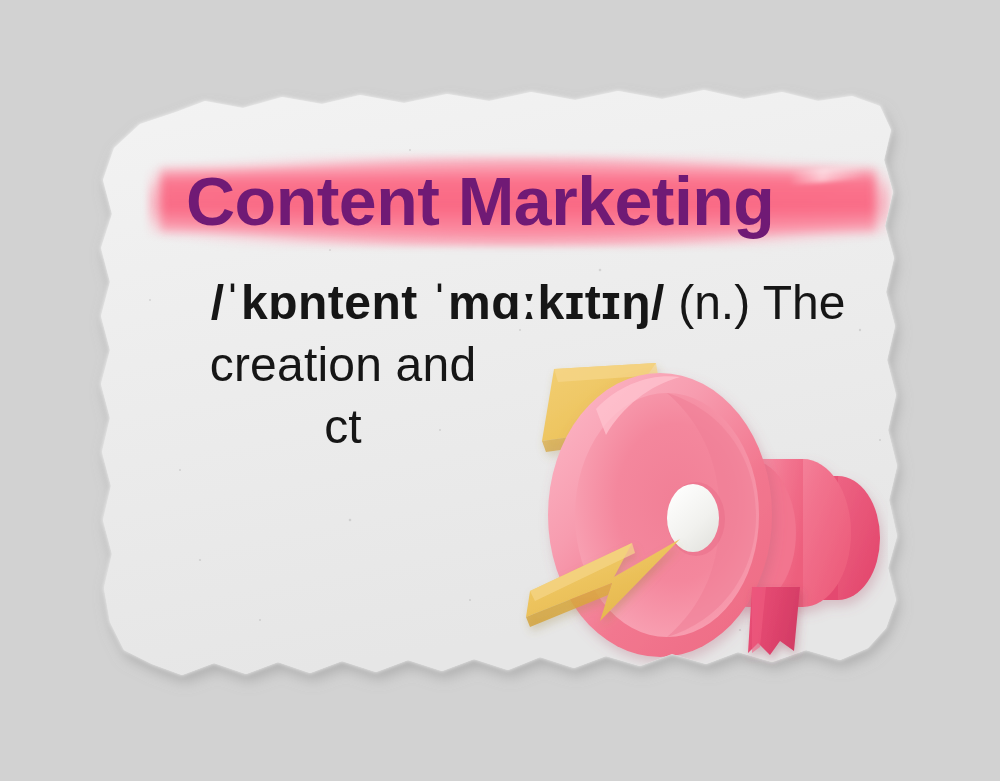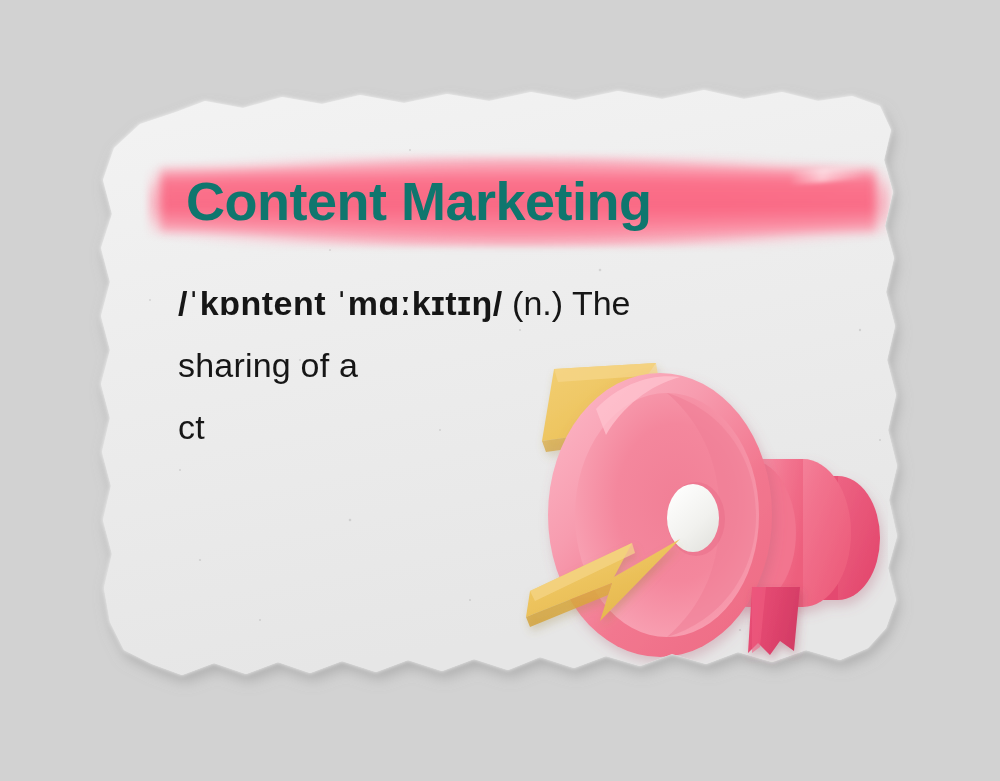--- a/index.html
+++ b/index.html
@@ -87,41 +87,42 @@
     transform: rotate(-5deg);
   }
 
   #word-title {
     position: absolute;
     left: 186px;
     top: 160px;
     width: 700px;
     font-family: "Liberation Sans", sans-serif;
     font-weight: bold;
-    font-size: 54px;
+    font-size: 68px;
     letter-spacing: -0.5px;
     line-height: 82px;
-    color: #0f766e;
+    color: #701a75;
     white-space: nowrap;
   }
 
   
   #definition-block {
     position: absolute;
     left: 178px;
     top: 272px;
     width: 700px;
     color: #161616;
   }
   .def-line {
     font-family: "Liberation Sans", sans-serif;
-    font-size: 34px;
+    font-size: 48px;
     line-height: 62px;
     white-space: nowrap;
     letter-spacing: 0.2px;
+    text-align: center;
   }
   .def-line.phonetic-line {
     letter-spacing: 0px;
   }
   .phonetic {
     font-weight: bold;
     letter-spacing: 0.5px;
   }
   .pos {
     font-weight: normal;
@@ -247,21 +248,21 @@
     <div id="title-highlight-streak"></div>
 
     <div id="word-title">Content Marketing</div>
 
     <div id="definition-block">
       <div class="def-line phonetic-line">
         <span class="phonetic">/ˈkɒntent ˈmɑːkɪtɪŋ/</span>
         <span class="pos">(n.)</span>
         <span class="pos">The</span>
       </div>
-      <div class="def-line narrow">sharing of a</div>
+      <div class="def-line narrow">creation and</div>
       <div class="def-line narrow">ct</div>
     </div>
 
     <div id="megaphone">
       <svg id="megaphone-svg" viewBox="0 0 380 320" xmlns="http://www.w3.org/2000/svg">
         <defs>
           <linearGradient id="hornOuter" x1="0.15" y1="0.1" x2="0.9" y2="0.95">
             <stop offset="0%" stop-color="#FBB0C0"></stop>
             <stop offset="28%" stop-color="#F79CAF"></stop>
             <stop offset="62%" stop-color="#F2778F"></stop>

